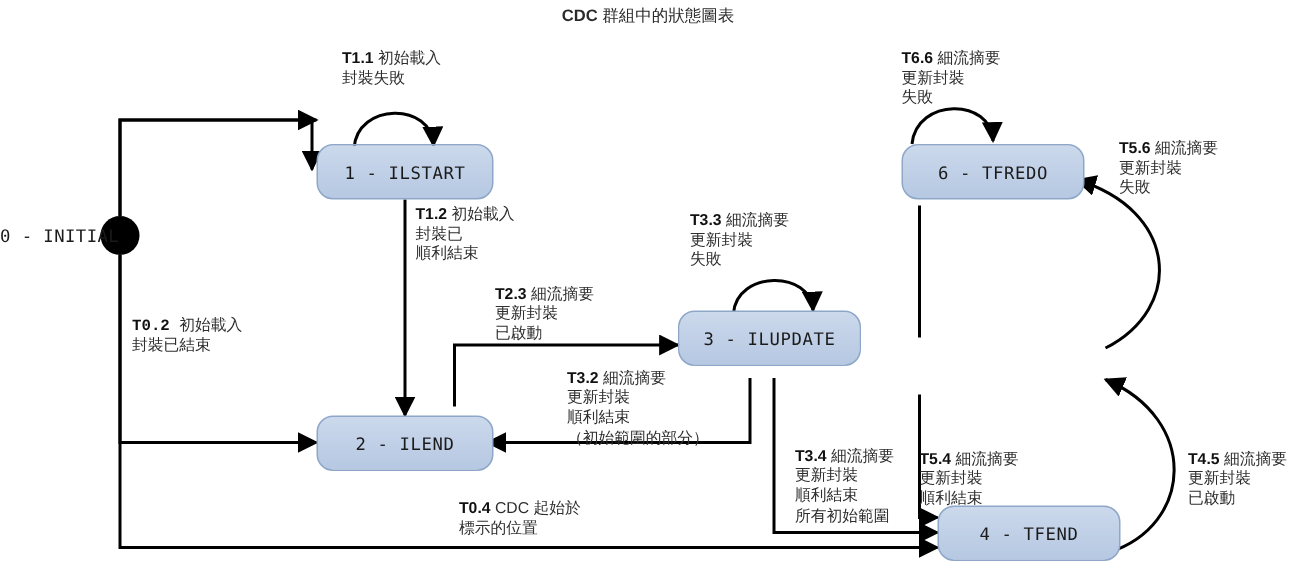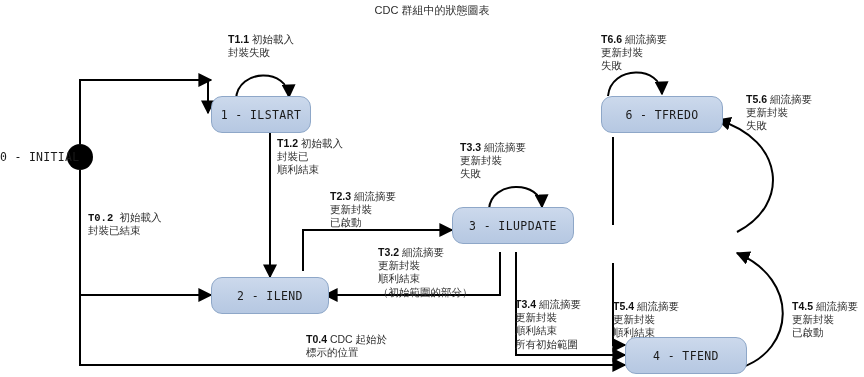--- a/index.html
+++ b/index.html
@@ -26,21 +26,21 @@
   .title {
     position: absolute;
     left: 0;
     top: 3px;
     width: 864px;
     text-align: center;
     font-size: 11px;
     color: #2a2a2a;
     white-space: nowrap;
   }
-  .title b { font-weight: normal; }
+  .title b { font-weight: bold; }
 
   .state-box {
     position: absolute;
     box-sizing: border-box;
     border: 1.3px solid #8ea7c8;
     border-radius: 11px;
     background: linear-gradient(to bottom, #ccd9ec 0%, #bfcfe6 55%, #b6c8e2 100%);
     color: #1b1b1b;
     font-family: "DejaVu Sans Mono", "Liberation Mono", monospace;
     font-size: 11.5px;
@@ -121,32 +121,32 @@
     </g>
     <g fill="none" stroke="#000000" stroke-width="2">
 
       <path d="M 613 137 L 613 225"></path>
     </g>
   </svg>
 
   <div class="initial-node" style="left:67px; top:144px;"></div>
   <div class="initial-label" style="left:0px; top:150px;">0 - INITIAL</div>
 
-  <div class="state-box" style="left:211px; top:96px;  width:100px; height:37px;">1 - ILSTART</div>
+  <div class="state-box" style="left:211px; top:96px;  width:118px; height:37px;">1 - ILSTART</div>
   <div class="state-box" style="left:211px; top:277px; width:118px; height:37px;">2 - ILEND</div>
   <div class="state-box" style="left:452px; top:207px; width:122px; height:37px;">3 - ILUPDATE</div>
   <div class="state-box" style="left:625px; top:337px; width:122px; height:37px;">4 - TFEND</div>
   <div class="state-box" style="left:601px; top:96px;  width:122px; height:37px;">6 - TFREDO</div>
 
   <div class="edge-label" style="left:88px;  top:212px;font-family:Liberation Mono, monospace;"><span class="code">T0.2</span><span> 初始載入</span><br><span>封裝已結束</span></div>
   <div class="edge-label" style="left:306px; top:333px;"><span class="code">T0.4</span><span> CDC 起始於</span><br><span>標示的位置</span></div>
   <div class="edge-label" style="left:228px; top:33px;"><span class="code">T1.1</span><span> 初始載入</span><br><span>封裝失敗</span></div>
   <div class="edge-label" style="left:277px; top:137px;"><span class="code">T1.2</span><span> 初始載入</span><br><span>封裝已</span><br><span>順利結束</span></div>
   <div class="edge-label" style="left:330px; top:190px;"><span class="code">T2.3</span><span> 細流摘要</span><br><span>更新封裝</span><br><span>已啟動</span></div>
   <div class="edge-label" style="left:378px; top:246px;"><span class="code">T3.2</span><span> 細流摘要</span><br><span>更新封裝</span><br><span>順利結束</span><br><span>（初始範圍的部分）</span></div>
   <div class="edge-label" style="left:460px; top:141px;"><span class="code">T3.3</span><span> 細流摘要</span><br><span>更新封裝</span><br><span>失敗</span></div>
-  <div class="edge-label" style="left:515px; top:298px;"><span class="code">T3.4</span><span> 細流摘要</span><br><span>更新封裝</span><br><span>順利結束</span><br><span>所有初始範圍</span></div>
+  <div class="edge-label" style="left:530px; top:298px;"><span class="code">T3.4</span><span> 細流摘要</span><br><span>更新封裝</span><br><span>順利結束</span><br><span>所有初始範圍</span></div>
   <div class="edge-label" style="left:792px; top:300px;"><span class="code">T4.5</span><span> 細流摘要</span><br><span>更新封裝</span><br><span>已啟動</span></div>
   <div class="edge-label" style="left:613px; top:300px;"><span class="code">T5.4</span><span> 細流摘要</span><br><span>更新封裝</span><br><span>順利結束</span></div>
   <div class="edge-label" style="left:746px; top:93px;"><span class="code">T5.6</span><span> 細流摘要</span><br><span>更新封裝</span><br><span>失敗</span></div>
   <div class="edge-label" style="left:601px; top:33px;"><span class="code">T6.6</span><span> 細流摘要</span><br><span>更新封裝</span><br><span>失敗</span></div>
 
 </div>
 
 </body></html>

